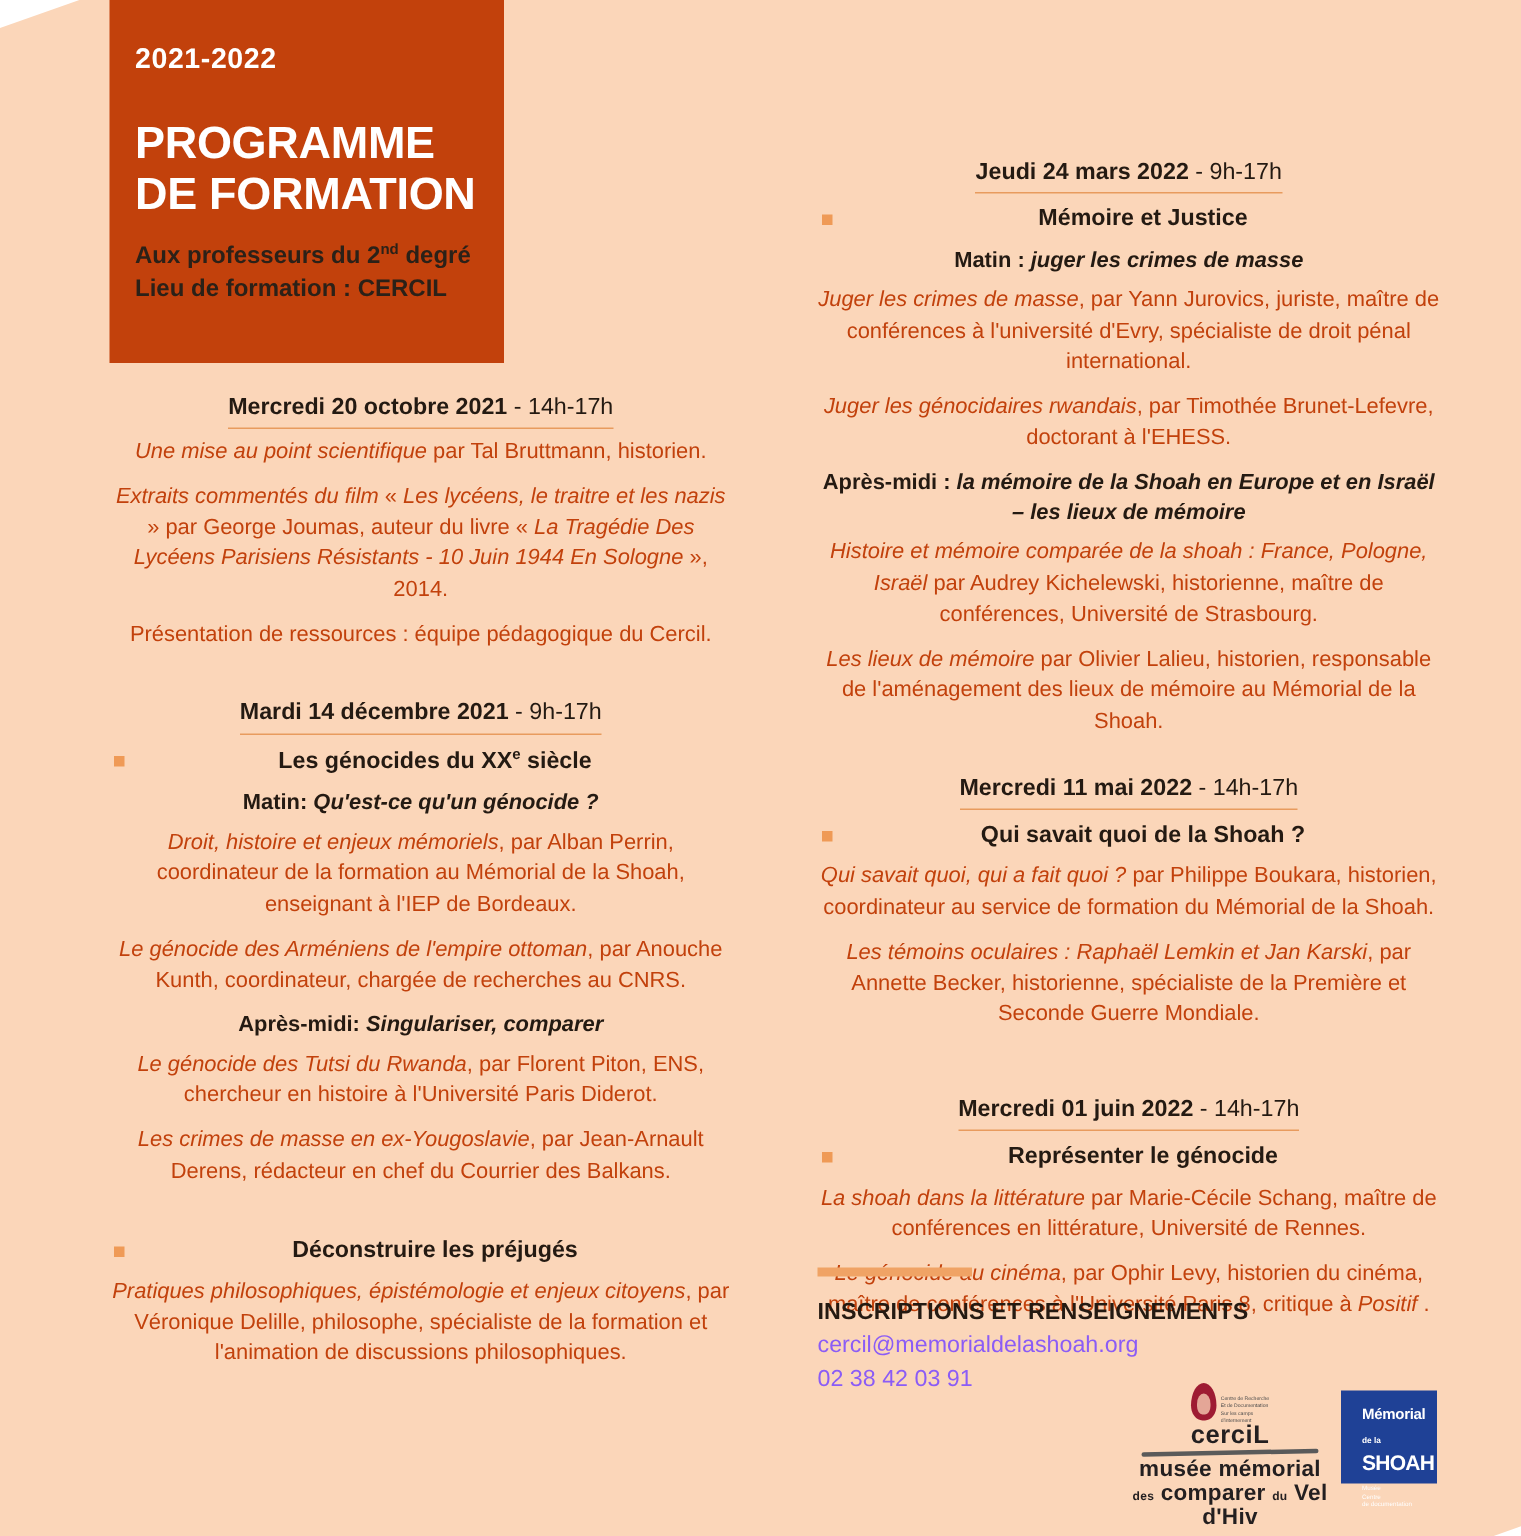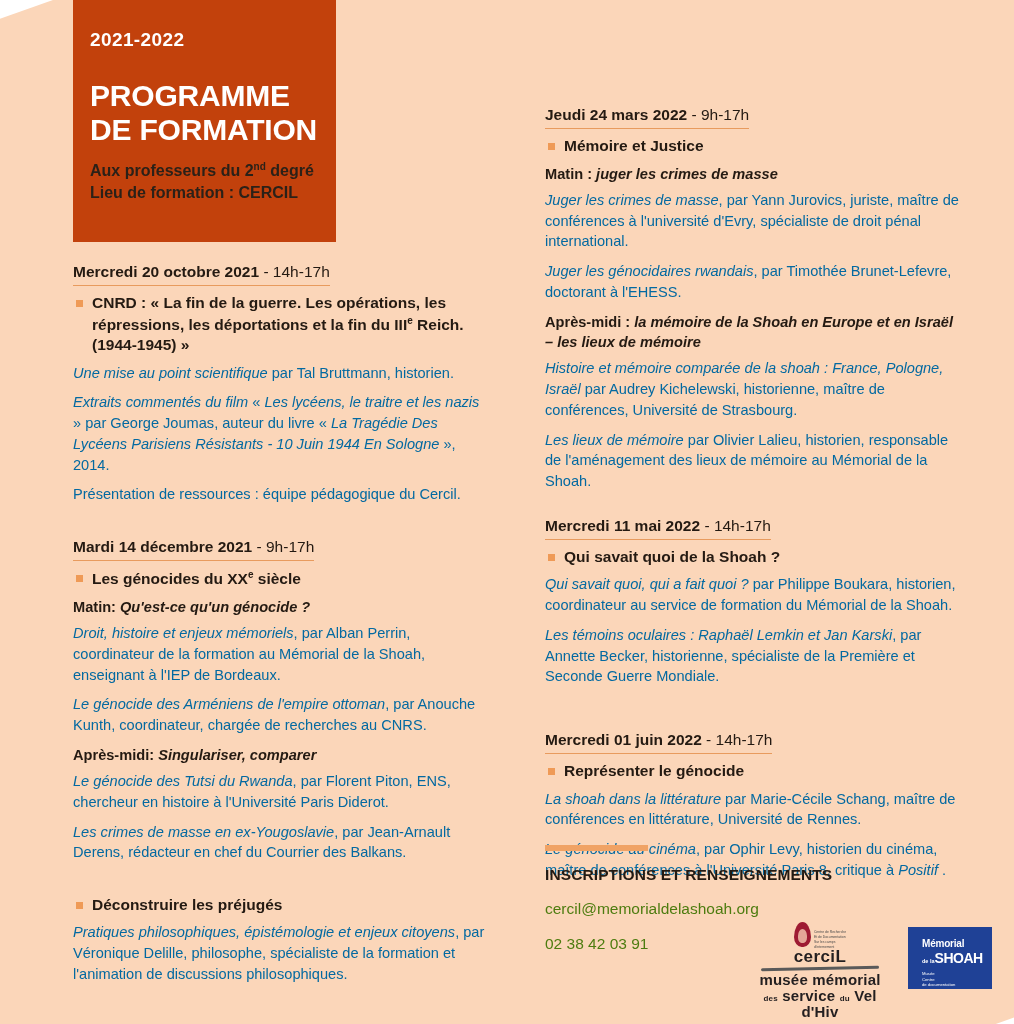--- a/index.html
+++ b/index.html
@@ -74,21 +74,21 @@
   }
 
   
   .col {
     position: absolute;
     width: 415px;
   }
   .col-left  { left: 73px;  top: 262px; }
   .col-right { left: 545px; top: 105px; }
 
-  .event { margin-bottom: 24px; }
+  .event { margin-bottom: 24px; text-align: center; }
 
   .event-date {
     font-size: 15.5px;
     color: #241a12;
     padding-bottom: 3px;
     border-bottom: 1.6px solid #e89b5e;
     display: inline-block;
     line-height: 1.3;
     margin-bottom: 5px;
   }
@@ -123,21 +123,21 @@
     margin: 0 0 6px 0;
     font-weight: bold;
   }
   .session-head .it {
     font-style: italic;
     font-weight: bold;
   }
 
   .para {
     font-size: 14.6px;
-    color: #0369a1;
+    color: #c2410c;
     line-height: 1.42;
     margin: 0 0 9px 0;
   }
   .para .it { font-style: italic; }
 
   
   .footer {
     position: absolute;
     left: 545px;
     top: 845px;
@@ -151,23 +151,22 @@
   }
   .footer-title {
     font-size: 15.5px;
     font-weight: bold;
     color: #241a12;
     letter-spacing: 0.1px;
     line-height: 1.45;
   }
   .footer-line {
     font-size: 15.5px;
-    color: #4d7c0f;
+    color: #8b5cf6;
     line-height: 1.45;
-    margin-top: 12px;
   }
 
   
   .logos {
     position: absolute;
     left: 745px;
     top: 922px;
     width: 255px;
     height: 95px;
   }
@@ -236,23 +235,23 @@
   .logo-cercil .l3 {
     font-size: 15px;
     font-weight: bold;
     line-height: 1.05;
     letter-spacing: 0.2px;
   }
   .logo-cercil .small { font-size: 8px; font-weight: bold; }
 
   .logo-shoah {
     position: absolute;
-    left: 163px;
+    left: 149px;
     top: 5px;
-    width: 84px;
+    width: 64px;
     height: 62px;
     background: #1f4196;
     color: #ffffff;
     box-sizing: border-box;
     padding: 12px 0 0 14px;
   }
   .logo-shoah .m1 {
     font-size: 10px;
     font-weight: bold;
     line-height: 1;
@@ -295,21 +294,20 @@
       <div class="hero-sub">
         <div><span>Aux professeurs du 2</span><sup>nd</sup><span> degré</span></div>
         <div>Lieu de formation : CERCIL</div>
       </div>
     </div>
 
     <div class="col col-left">
 
       <div class="event">
         <div class="event-date"><span class="d-strong">Mercredi 20 octobre 2021</span><span class="d-time"> - 14h-17h</span></div>
-        <div class="event-theme"><span class="bullet"></span><span>CNRD : « La fin de la guerre. Les opérations, les répressions, les déportations et la fin du III</span><sup>e</sup><span> Reich. (1944-1945) »</span></div>
         <p class="para"><span class="it">Une mise au point scientifique</span><span> par Tal Bruttmann, historien.</span></p>
         <p class="para"><span class="it">Extraits commentés du film</span><span> « </span><span class="it">Les lycéens, le traitre et les nazis</span><span> » par George Joumas, auteur du livre « </span><span class="it">La Tragédie Des Lycéens Parisiens Résistants - 10 Juin 1944 En Sologne</span><span> », 2014.</span></p>
         <p class="para"><span>Présentation de ressources : équipe pédagogique du Cercil.</span></p>
       </div>
 
       <div class="event" style="margin-top:32px;">
         <div class="event-date"><span class="d-strong">Mardi 14 décembre 2021</span><span class="d-time"> - 9h-17h</span></div>
         <div class="event-theme"><span class="bullet"></span><span>Les génocides du XX</span><sup>e</sup><span> siècle</span></div>
         <p class="session-head"><span>Matin:</span><span class="it"> Qu'est-ce qu'un génocide ?</span></p>
         <p class="para"><span class="it">Droit, histoire et enjeux mémoriels</span><span>, par Alban Perrin, coordinateur de la formation au Mémorial de la Shoah, enseignant à l'IEP de Bordeaux.</span></p>
@@ -368,21 +366,21 @@
         <div class="flame-row">
           <span class="flame"></span>
           <span class="flame-cap">Centre de Recherche
 Et de Documentation
 Sur les camps
 d'internement</span>
         </div>
         <div class="brand">cerciL</div>
         <div class="swoosh"></div>
         <div class="l2">musée mémorial</div>
-        <div class="l3"><span class="small">des</span> <span>service</span> <span class="small">du</span> <span>Vel d'Hiv</span></div>
+        <div class="l3"><span class="small">des</span> <span>comparer</span> <span class="small">du</span> <span>Vel d'Hiv</span></div>
       </div>
 
       <div class="logo-shoah">
         <div class="m1">Mémorial</div>
         <div><span class="m2">de la</span><span class="m3">SHOAH</span></div>
         <div class="m4">Musée
 Centre
 de documentation</div>
       </div>
     </div>

